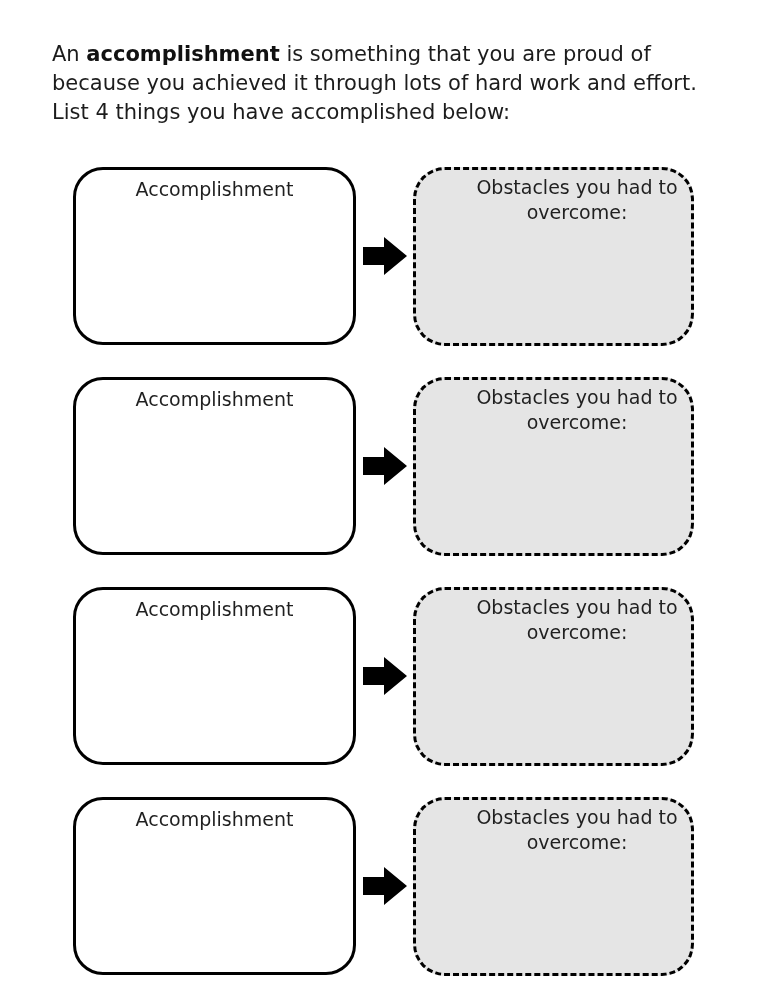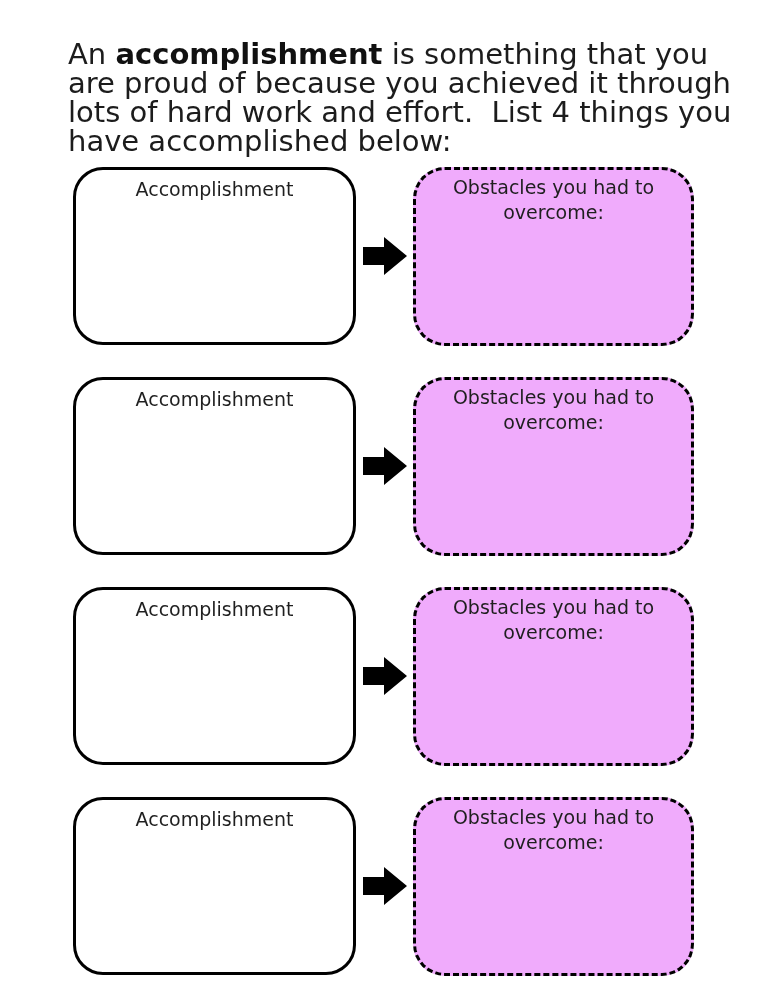--- a/index.html
+++ b/index.html
@@ -11,25 +11,25 @@
     position: relative;
     width: 768px;
     height: 999px;
     background: #ffffff;
     font-family: "DejaVu Sans", sans-serif;
     color: #1a1a1a;
     overflow: hidden;
   }
   .intro {
     position: absolute;
-    left: 68px;
+    left: 52px;
     top: 40px;
     width: 672px;
     margin: 0;
-    font-size: 29px;
+    font-size: 21px;
     line-height: 29px;
     white-space: pre-wrap;
     color: #1c1c1c;
   }
   .intro strong {
     font-weight: bold;
     color: #111111;
   }
   .rows {
     position: absolute;
@@ -62,23 +62,23 @@
   }
   .arrow-wrap svg {
     display: block;
   }
   .dashed-box {
     box-sizing: border-box;
     width: 281px;
     height: 179px;
     border: 3px dashed #000000;
     border-radius: 32px;
-    background: #f0abfc;
+    background: #e5e5e5;
     display: flex;
-    justify-content: center;
+    justify-content: flex-end;
     padding-top: 5px;
   }
   .box-label {
     font-size: 19px;
     line-height: 25px;
     color: #1f1f1f;
   }
   .obstacles-label {
     width: 228px;
     text-align: center;

